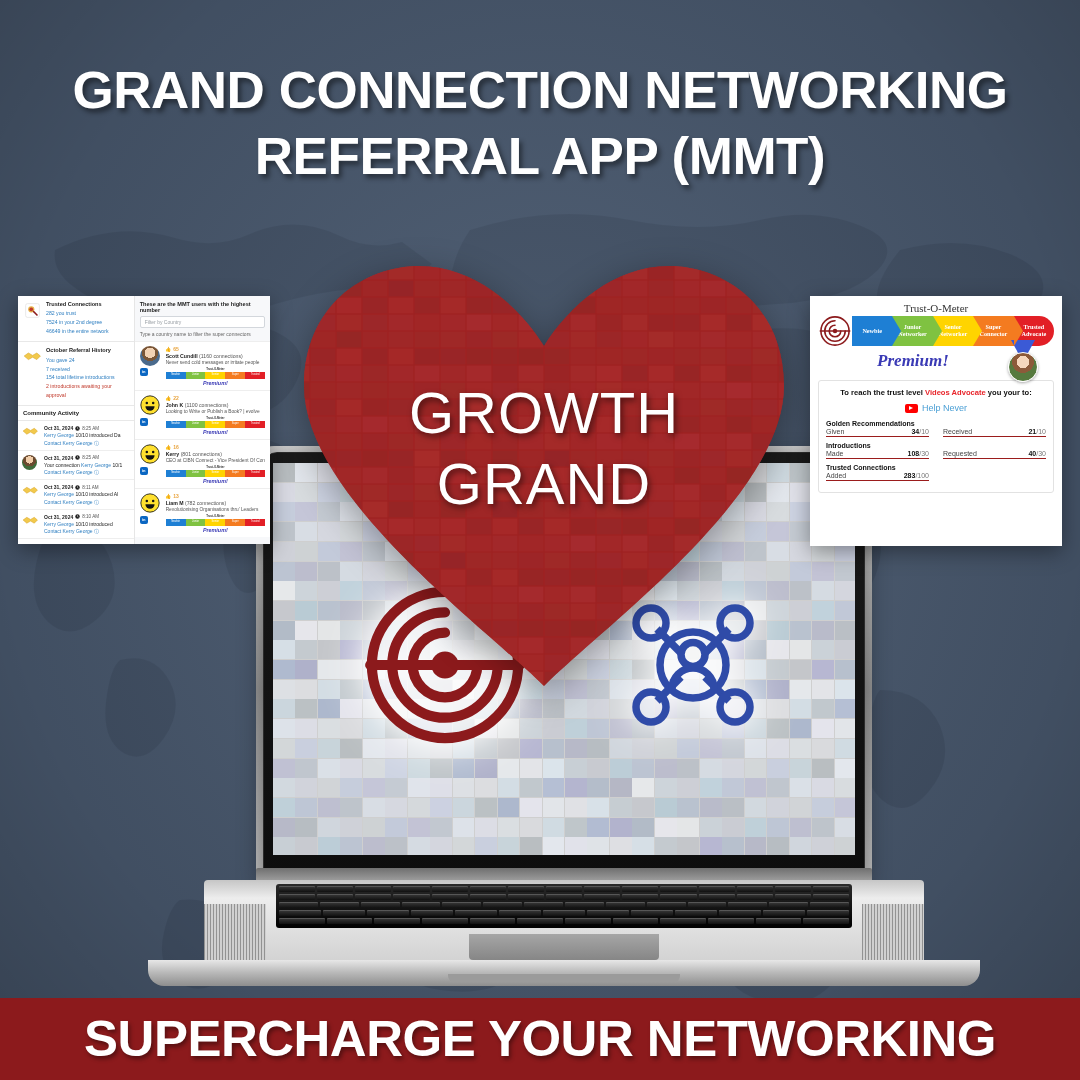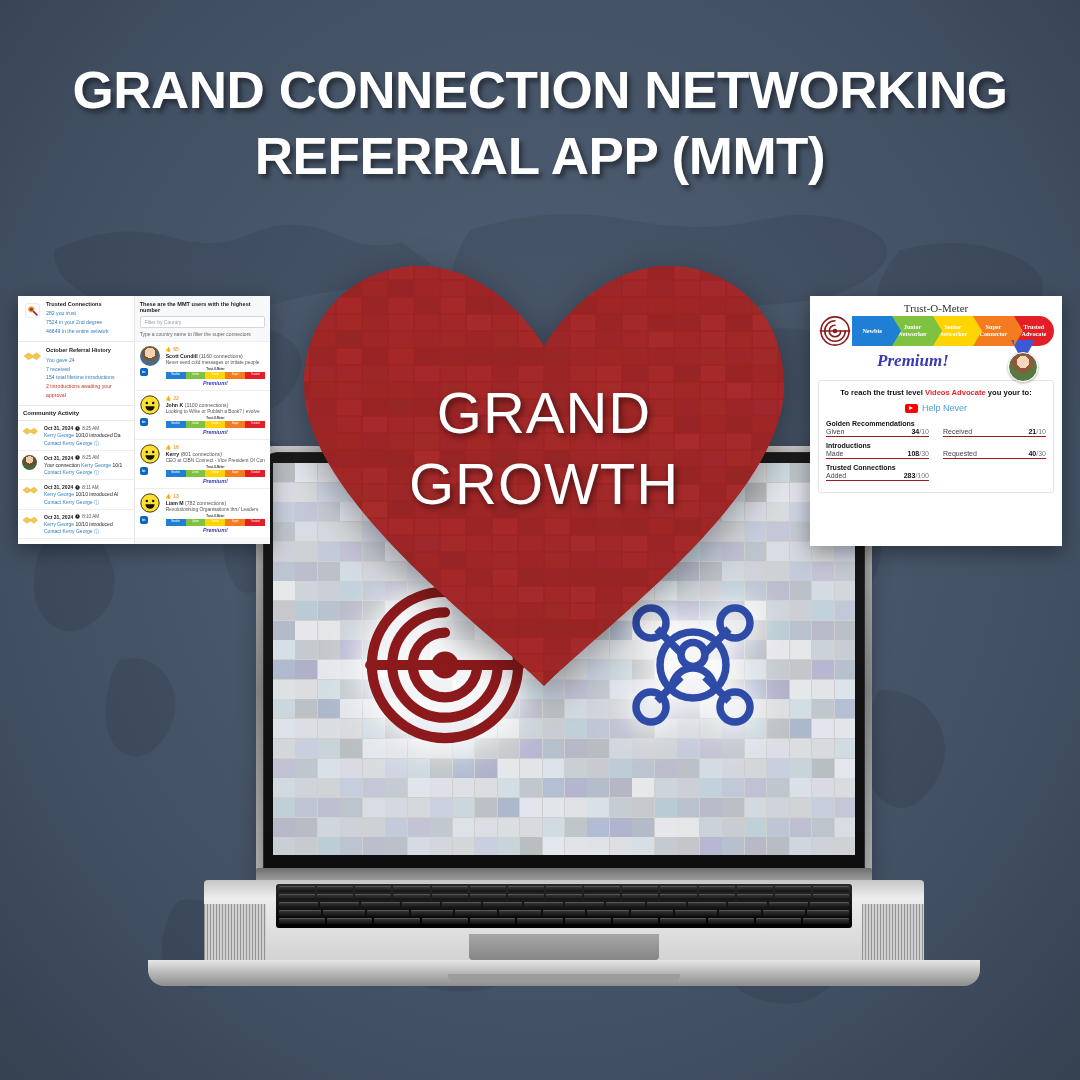--- a/index.html
+++ b/index.html
@@ -1561,22 +1561,22 @@
             <rect x="390.7" y="442.7" width="24.6" height="15.6" fill="hsl(357.3333333333335,48%,29.333333333333485%)" opacity="0.37"></rect>
             <rect x="416.7" y="442.7" width="24.6" height="15.6" fill="hsl(364,48%,46%)" opacity="0.29"></rect>
             <rect x="442.7" y="442.7" width="24.6" height="15.6" fill="hsl(360.6666666666665,48%,28.666666666666515%)" opacity="0.39"></rect>
             <rect x="468.7" y="442.7" width="24.6" height="15.6" fill="hsl(357.3333333333335,48%,33.333333333333485%)" opacity="0.23"></rect>
             <rect x="494.7" y="442.7" width="24.6" height="15.6" fill="hsl(364,48%,28%)" opacity="0.40"></rect>
           </g>
         <rect width="520" height="450" fill="#9e2020" opacity=".44"></rect>
       </g>
     </svg>
     <div class="heart-text">
+      <span>GROWTH</span>
       <span>GRAND</span>
-      <span>GROWTH</span>
     </div>
   </div>
 
   <div class="panel" id="panel-left">
     <div class="lp-left">
 
       <div class="lp-sec">
         <div class="ico">
           <svg width="15" height="15" viewBox="0 0 24 24">
             <rect x="1" y="1" width="22" height="22" rx="3" fill="#fff" stroke="#ddd"></rect>
@@ -1876,13 +1876,16 @@
                 <span>Added</span>
                 <span class="v"><b>283</b><i>/100</i></span>
               </div>
               <div style="flex:1"></div>
             </div>
           </div>
         </div>
     </div>
   </div>
 
+  <div class="banner">
+    <div class="txt">SUPERCHARGE YOUR NETWORKING</div>
+  </div>
 </div>
 
 </body></html>

